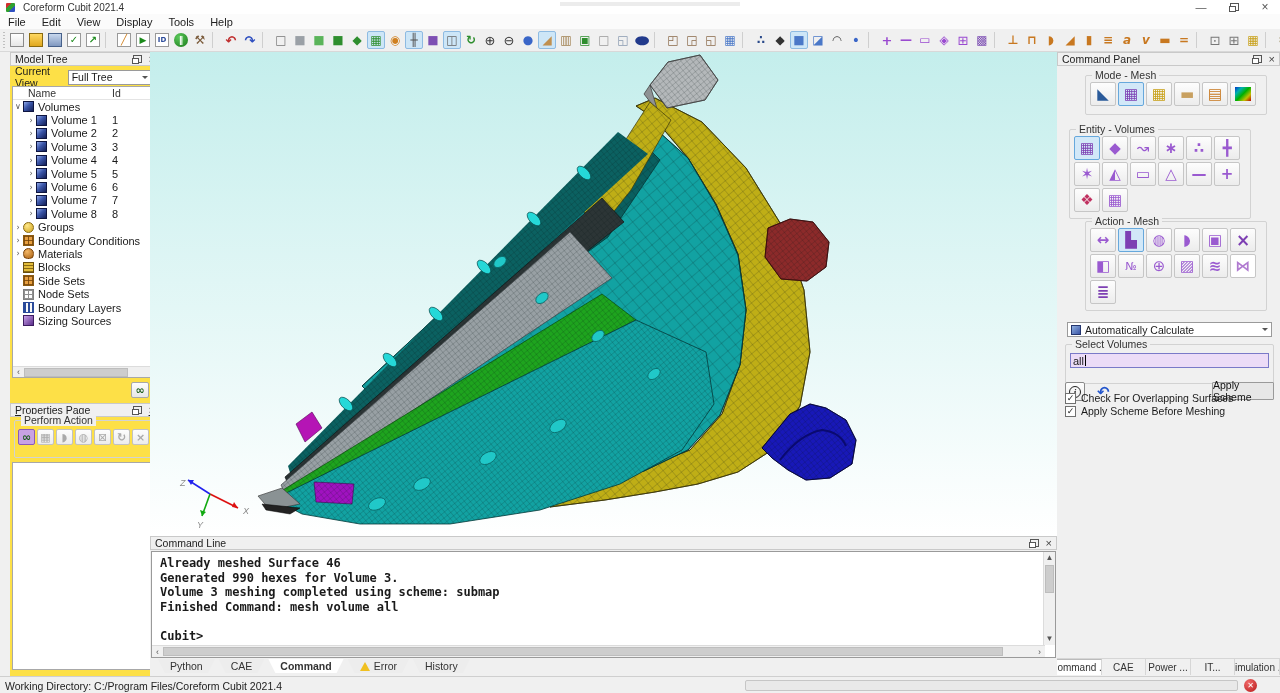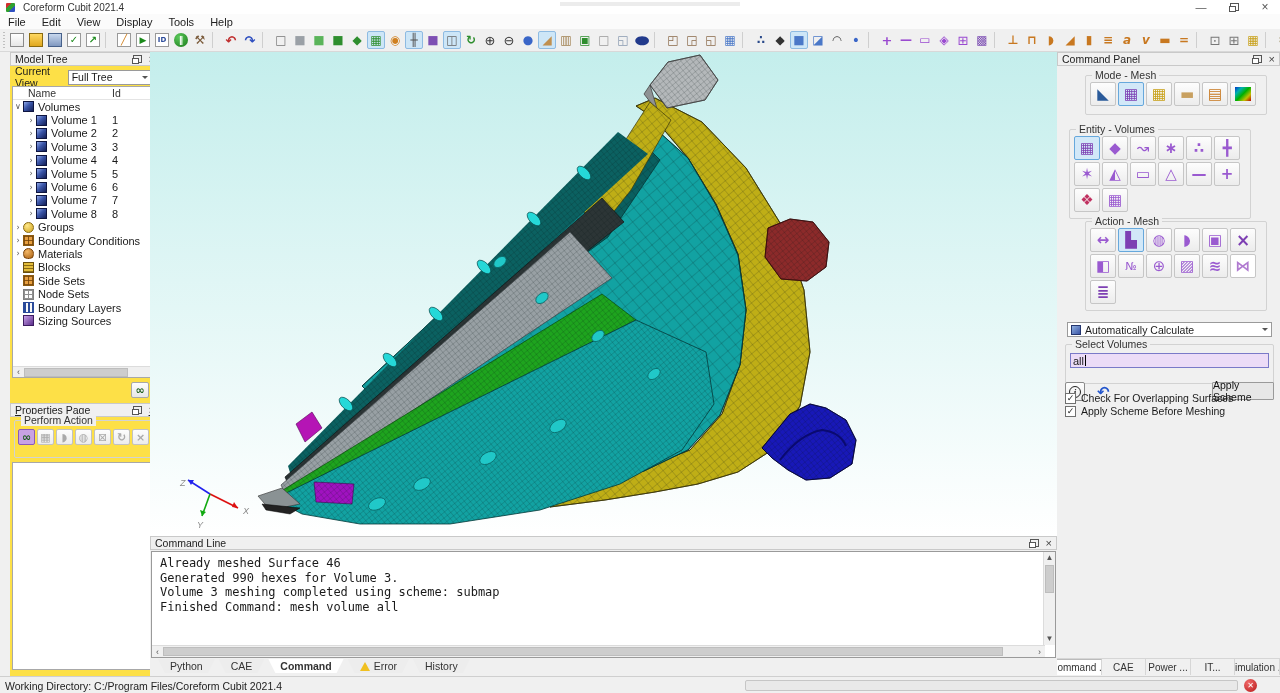--- a/index.html
+++ b/index.html
@@ -72,21 +72,21 @@
   .abtn { width:17px; height:16px; display:flex; align-items:center; justify-content:center; background:linear-gradient(#fdfdfd,#ececec); border:1px solid #c2c2c2; border-radius:2px; font:11px "DejaVu Sans",sans-serif; }
   .abtn.sel { background:#c9a2e4; border-color:#8a5ab8; }
   #props-white { position:absolute; left:2px; top:410px; width:146px; height:208px; background:#fff; border:1px solid #a8a8a8; }
 
   
   #viewport { position:absolute; left:150px; top:52px; width:907px; height:484px; }
 
   
   #cmdline { position:absolute; left:150px; top:536px; width:907px; height:140px; background:#f0f0f0; }
   #console { position:absolute; left:1px; top:15px; width:905px; height:107px; background:#fff; border:1px solid #9a9a9a; overflow:hidden; }
-  #clines { position:absolute; left:8px; top:4px; right:14px; font-family:"DejaVu Sans Mono",monospace; font-size:12px; }
+  #clines { position:absolute; left:8px; top:4px; right:14px; font-family:"DejaVu Sans Mono",monospace; font-size:12px;font-weight:bold; }
   .cline { min-height:14.5px; line-height:14.5px; white-space:pre; }
   #vscroll { position:absolute; right:0; top:0; width:12px; height:93px; background:#f0f0f0; border-left:1px solid #dcdcdc; }
   #vscroll .sarr { height:12px; line-height:12px; font-size:8px; }
   #vthumb { margin:1px 1px; height:28px; background:#cdcdcd; border:1px solid #bdbdbd; }
   #vdown { position:absolute; bottom:0; }
   #hscroll { position:absolute; left:0; bottom:0; width:893px; height:12px; background:#f0f0f0; border-top:1px solid #dcdcdc; display:flex; align-items:center; }
   #cltabs { position:absolute; left:8px; top:123px; display:flex; gap:4px; }
   .ttab { height:14px; padding:0 12px; display:flex; align-items:center; gap:4px; font-size:10.5px; color:#333; background:#ededed; clip-path:polygon(0 0,100% 0,calc(100% - 7px) 100%,7px 100%); filter:drop-shadow(0 1px 0 #aaa); }
   .ttab.sel { background:#ffffff; font-weight:bold; }
   .warn-tri { width:0; height:0; border-left:5px solid transparent; border-right:5px solid transparent; border-bottom:9px solid #f0c020; }
@@ -651,20 +651,21 @@
       </span>
       <span class="x">×</span>
   </div>
   <div id="console">
     <div id="clines">
         <div class="cline">Already meshed Surface 46</div>
         <div class="cline">Generated 990 hexes for Volume 3.</div>
         <div class="cline">Volume 3 meshing completed using scheme: submap</div>
         <div class="cline">Finished Command: mesh volume all</div>
         <div class="cline"></div>
+        <div class="cline">Cubit&gt;</div>
       </div>
     <div id="vscroll">
       <div class="sarr">▲</div>
       <div id="vthumb"></div>
       <div class="sarr" id="vdown">▼</div>
     </div>
     <div id="hscroll">
       <span class="sarr">‹</span>
       <span class="sthumb" style="width:840px"></span>
       <span class="sarr" style="margin-left:auto">›</span>

